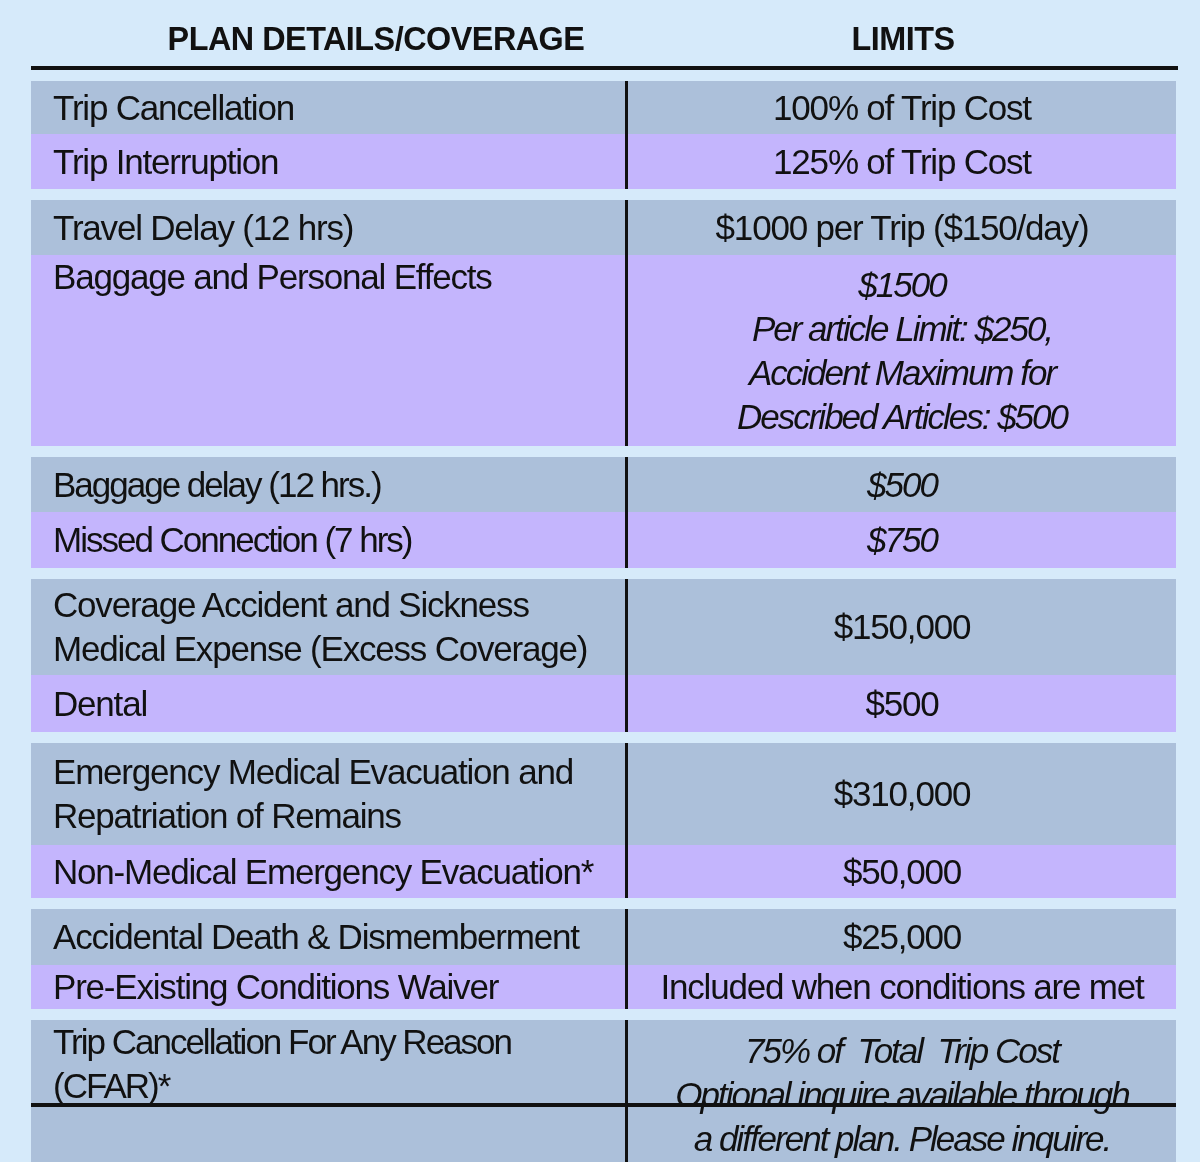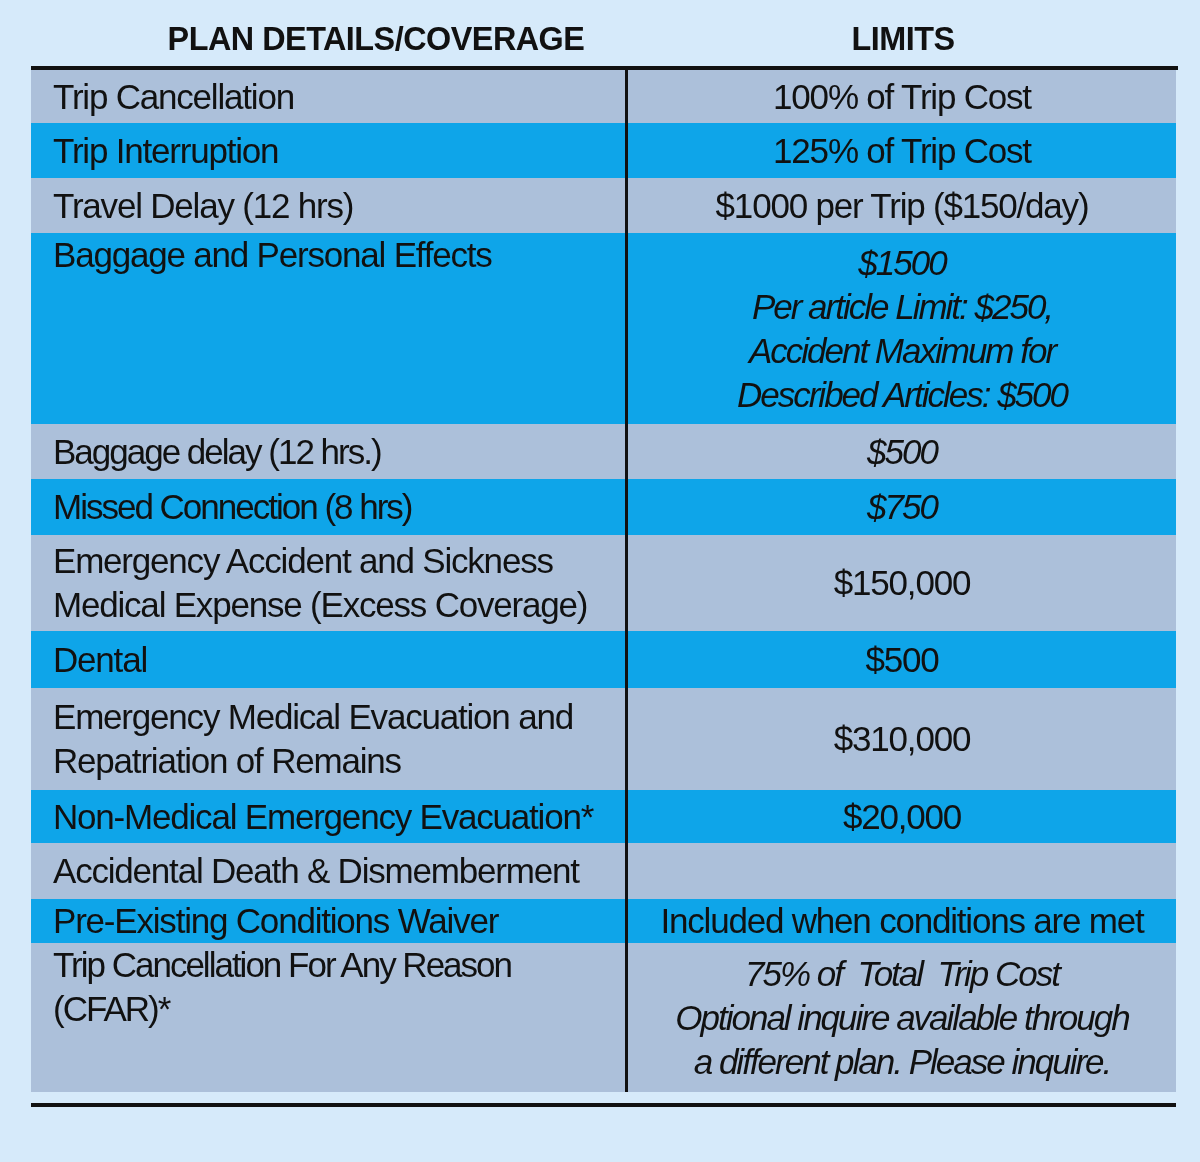--- a/index.html
+++ b/index.html
@@ -19,22 +19,22 @@
   }
   .hdr.left { left: 31px; width: 690px; }
   .hdr.right { left: 630px; width: 546px; }
   .toprule {
     position: absolute; left: 31px; width: 1147px; top: 66px; height: 4px; background: #111;
   }
   .table {
     position: absolute; left: 31px; top: 70px; width: 1145px;
   }
   .row { display: flex; position: relative; }
-  .row.shaded { background: #acc0da; }
-  .row.light { background: #0ea5e9; }
+  .row.shaded { background: #acc0da; margin-top: 11px; }
+  .row.light { background: #c4b5fd; }
   .cell-l {
     width: 597px; box-sizing: border-box; padding-left: 22px;
     font-size: 35px; line-height: 44px;
     letter-spacing: -1.2px;
     display: flex; flex-direction: column; justify-content: center;
     border-right: 3px solid #111;
   }
   .cell-l.top { justify-content: flex-start; }
   .cell-r {
     flex: 1; text-align: right;
@@ -102,30 +102,30 @@
     <div class="cell-l" style="letter-spacing:-2px">
         <span>Baggage delay (12 hrs.)</span>
       </div>
     <div class="cell-r condensed">
         <span>$500</span>
       </div>
   </div>
 
   <div class="row light" style="height:56px">
     <div class="cell-l" style="letter-spacing:-2px">
-        <span>Missed Connection (8 hrs)</span>
+        <span>Missed Connection (7 hrs)</span>
       </div>
     <div class="cell-r condensed">
         <span>$750</span>
       </div>
   </div>
 
   <div class="row shaded" style="height:96px">
     <div class="cell-l">
-      <span>Emergency Accident and Sickness</span>
+      <span>Coverage Accident and Sickness</span>
       <span>Medical Expense (Excess Coverage)</span>
     </div>
     <div class="cell-r">
         <span>$150,000</span>
       </div>
   </div>
 
   <div class="row light" style="height:57px">
     <div class="cell-l">
         <span>Dental</span>
@@ -143,27 +143,30 @@
     <div class="cell-r">
         <span>$310,000</span>
       </div>
   </div>
 
   <div class="row light" style="height:53px">
     <div class="cell-l">
         <span>Non-Medical Emergency Evacuation*</span>
       </div>
     <div class="cell-r">
-        <span>$20,000</span>
+        <span>$50,000</span>
       </div>
   </div>
 
   <div class="row shaded" style="height:56px">
     <div class="cell-l">
         <span>Accidental Death &amp; Dismemberment</span>
+      </div>
+    <div class="cell-r">
+        <span>$25,000</span>
       </div>
   </div>
 
   <div class="row light" style="height:44px">
     <div class="cell-l">
         <span>Pre-Existing Conditions Waiver</span>
       </div>
     <div class="cell-r">
         <span>Included when conditions are met</span>
       </div>

